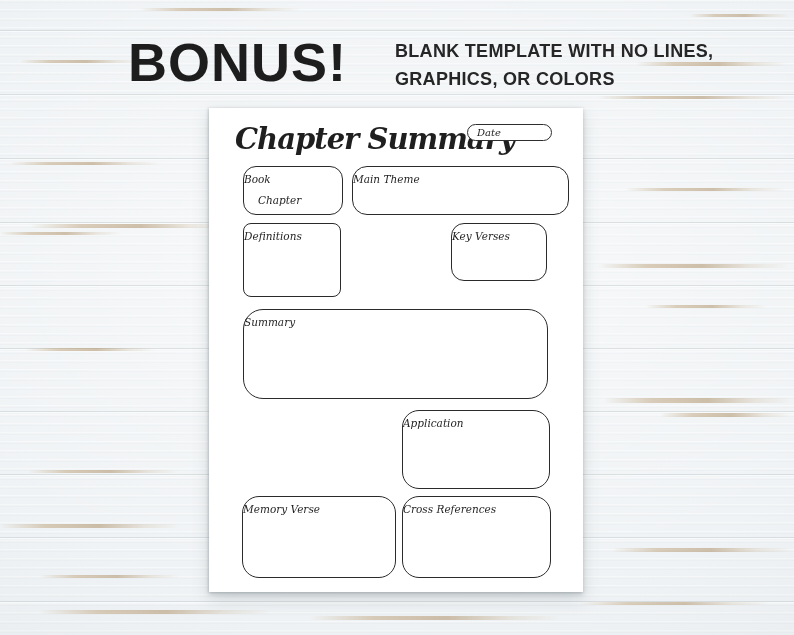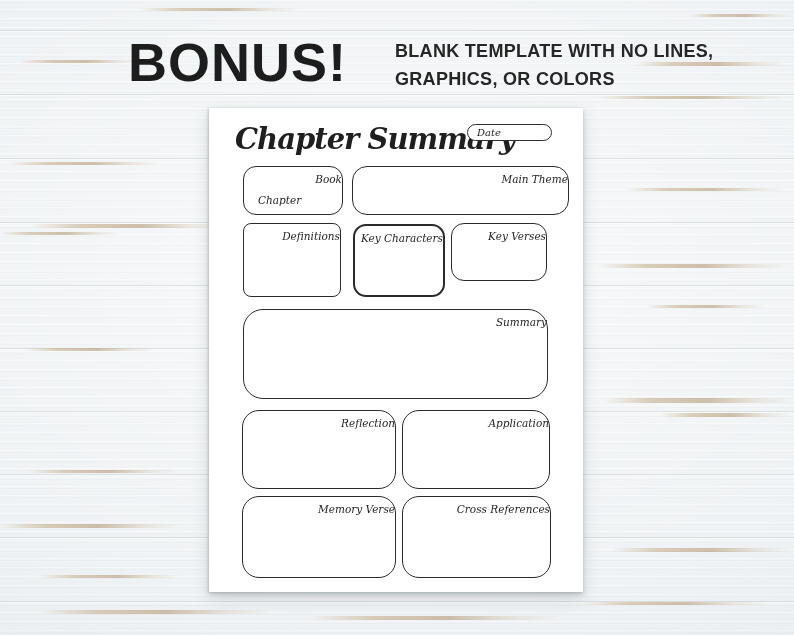--- a/index.html
+++ b/index.html
@@ -54,21 +54,21 @@
   .date-pill .lbl {
     position:absolute; left:9px; top:0; line-height:15px; font-size:10px;
   }
 
   .box {
     position:absolute; background:#fff;
     border:1px solid #2b2b2b; border-radius:15px;
   }
   .box .lbl {
     position:absolute; left:0; right:0; top:6px;
-    text-align:right; font-size:10.5px; line-height:13px;
+    text-align:left; font-size:10.5px; line-height:13px;
   }
   .box .lbl2 {
     position:absolute; left:14px; bottom:7px; font-size:10.5px; line-height:13px;
   }
 
   .b-book            { left:34px;  top:58px;  width:100px; height:49px; border-radius:13px; }
   .b-maintheme       { left:143px; top:58px;  width:217px; height:49px; }
   .b-definitions     { left:34px;  top:115px; width:98px;  height:74px; border-radius:8px; }
   .b-keycharacters   { left:144px; top:116px; width:92px;  height:73px; border-radius:13px; border-width:2px; }
   .b-keyverses       { left:242px; top:115px; width:96px;  height:58px; border-radius:13px;padding-left:28px; }
@@ -135,35 +135,29 @@
   </div>
 
   <div class="box b-maintheme">
     <span class="lbl script">Main Theme</span>
   </div>
 
   <div class="box b-definitions">
     <span class="lbl script">Definitions</span>
   </div>
 
-  <div class="box b-keycharacters">
-    <span class="lbl script">Key Characters</span>
-  </div>
 
   <div class="box b-keyverses">
     <span class="lbl script">Key Verses</span>
   </div>
 
   <div class="box b-summary">
     <span class="lbl script">Summary</span>
   </div>
 
-  <div class="box b-reflection">
-    <span class="lbl script">Reflection</span>
-  </div>
 
   <div class="box b-application">
     <span class="lbl script">Application</span>
   </div>
 
   <div class="box b-memoryverse">
     <span class="lbl script">Memory Verse</span>
   </div>
 
   <div class="box b-crossreferences">

